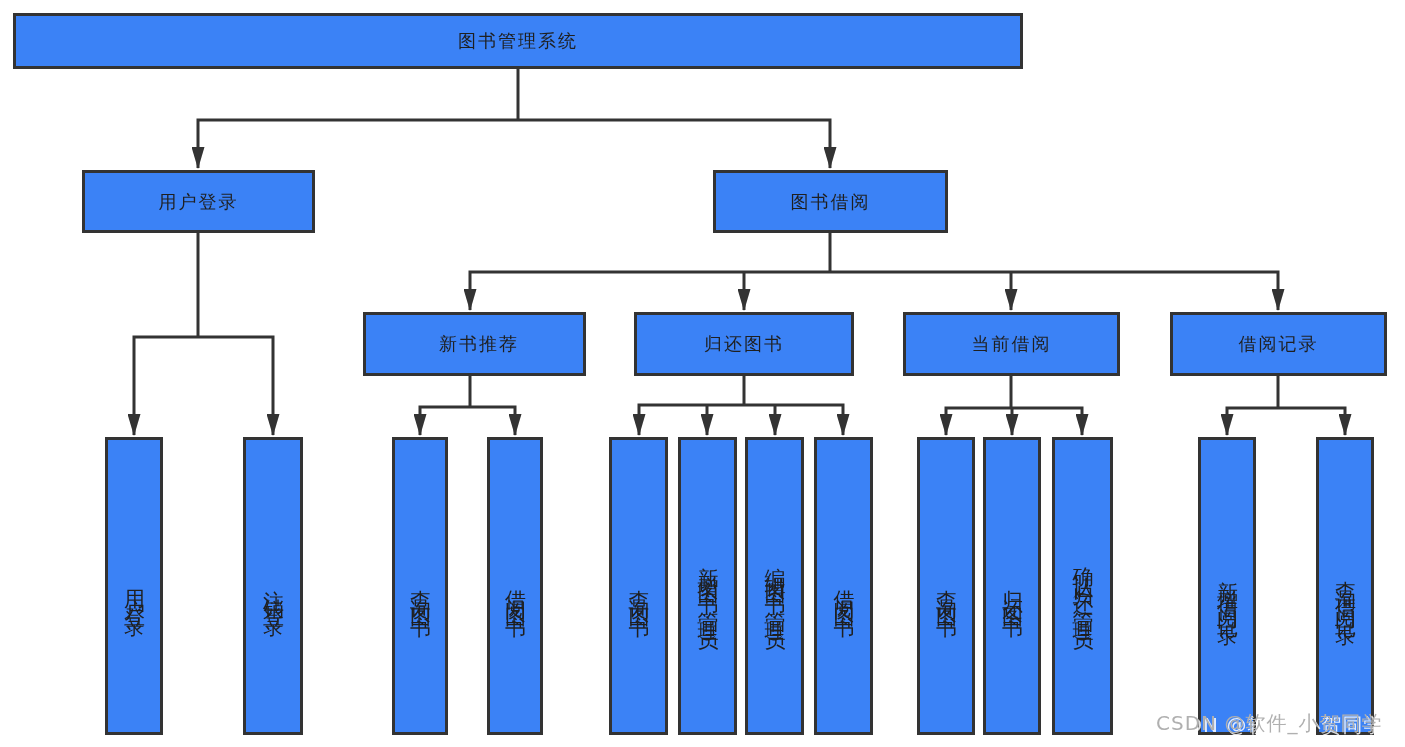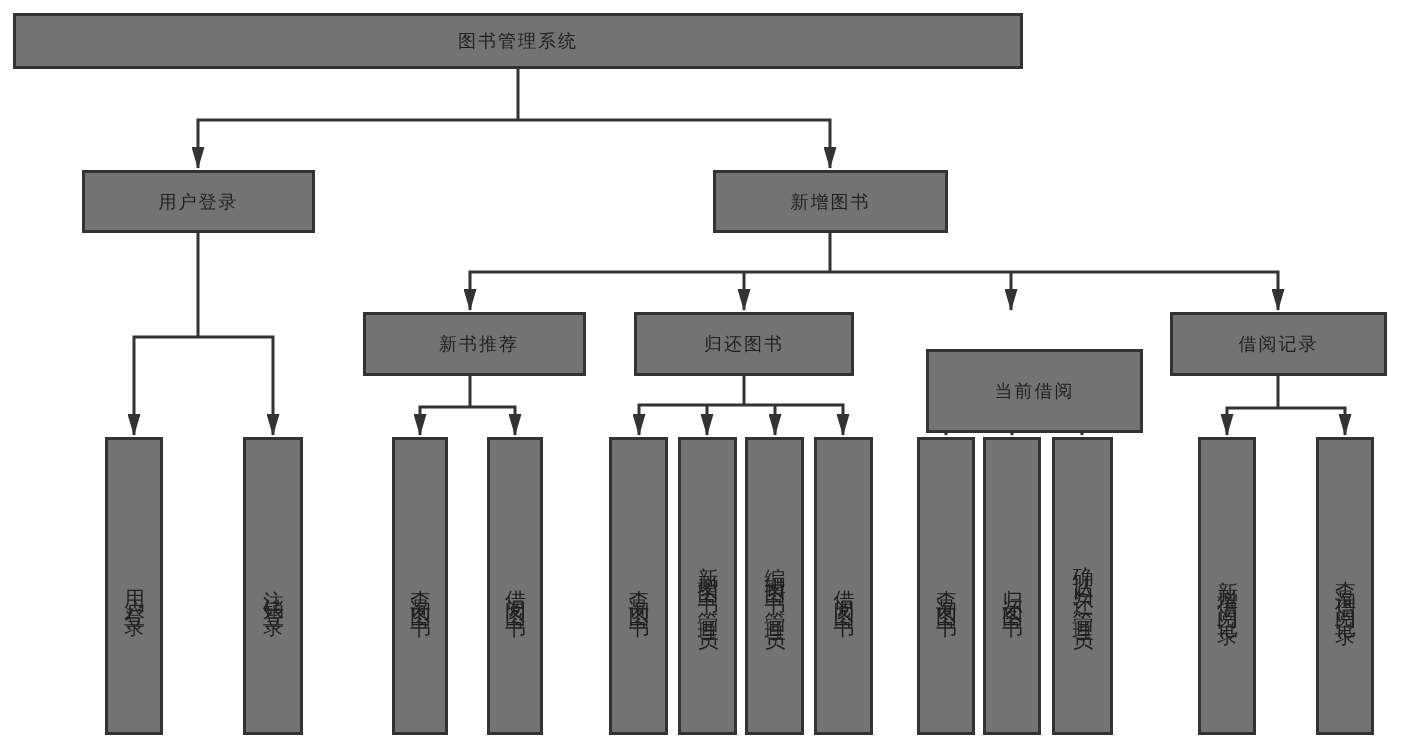--- a/index.html
+++ b/index.html
@@ -6,21 +6,21 @@
   .canvas {
     position:relative; width:1405px; height:747px; overflow:hidden;
     background:var(--bg,#ffffff);
     font-family:"DejaVu Sans", sans-serif;
   }
   svg.connectors { position:absolute; left:0; top:0; width:1405px; height:747px; }
   .ln { stroke:var(--line,#333333); stroke-width:3; fill:none; stroke-linejoin:miter; }
   .ah { fill:var(--line,#333333); stroke:none; }
   .box {
     position:absolute; box-sizing:border-box;
-    border:3px solid var(--line,#333333); background:#737373;
+    border:3px solid var(--line,#333333); background:#3b82f6;
     display:flex; align-items:center; justify-content:center;
     color:var(--text,#1f1f1f);
   }
   .h .lbl { font-size:18px; letter-spacing:2px; white-space:nowrap; }
   .v { }
   .v .lbl {
     writing-mode:vertical-rl; text-orientation:mixed;
     font-size:21px; line-height:1; letter-spacing:9px;
     margin-bottom:-9px; white-space:nowrap;
   }
@@ -71,30 +71,30 @@
   </svg>
 
   <div class="box h" style="left:13px; top:13px; width:1010px; height:56px;">
     <span class="lbl">图书管理系统</span>
   </div>
 
   <div class="box h" style="left:82px; top:170px; width:233px; height:63px;">
     <span class="lbl">用户登录</span>
   </div>
   <div class="box h" style="left:713px; top:170px; width:235px; height:63px;">
-    <span class="lbl">新增图书</span>
+    <span class="lbl">图书借阅</span>
   </div>
 
   <div class="box h" style="left:363px; top:312px; width:223px; height:64px;padding-left:9px;">
     <span class="lbl">新书推荐</span>
   </div>
   <div class="box h" style="left:634px; top:312px; width:220px; height:64px;">
     <span class="lbl">归还图书</span>
   </div>
-  <div class="box h" style="left:926px; top:312px; width:217px; height:84px;margin-top:37px;">
+  <div class="box h" style="left:903px; top:312px; width:217px; height:64px;">
     <span class="lbl">当前借阅</span>
   </div>
   <div class="box h" style="left:1170px; top:312px; width:217px; height:64px;">
     <span class="lbl">借阅记录</span>
   </div>
 
   <div class="box v" style="left:105px; top:437px; width:58px; height:298px;">
     <span class="lbl">用户登录</span>
   </div>
   <div class="box v" style="left:243px; top:437px; width:60px; height:298px;">
@@ -131,14 +131,15 @@
     <span class="lbl">确认归还（管理员）</span>
   </div>
 
   <div class="box v" style="left:1198px; top:437px; width:58px; height:298px;">
     <span class="lbl">新增借阅记录</span>
   </div>
   <div class="box v" style="left:1316px; top:437px; width:58px; height:298px;">
     <span class="lbl">查询借阅记录</span>
   </div>
 
+  <div class="watermark">CSDN @软件_小贺同学</div>
 
 </div>
 
 </body></html>

